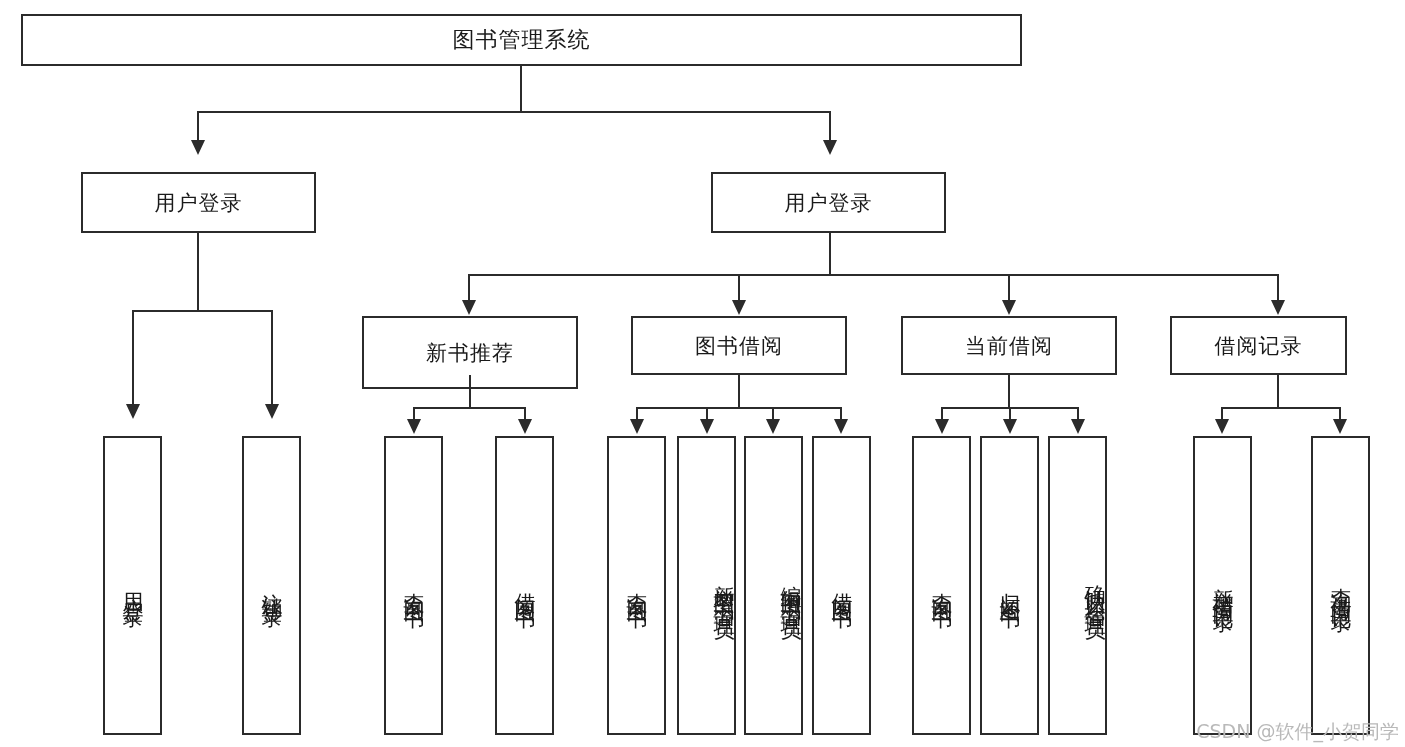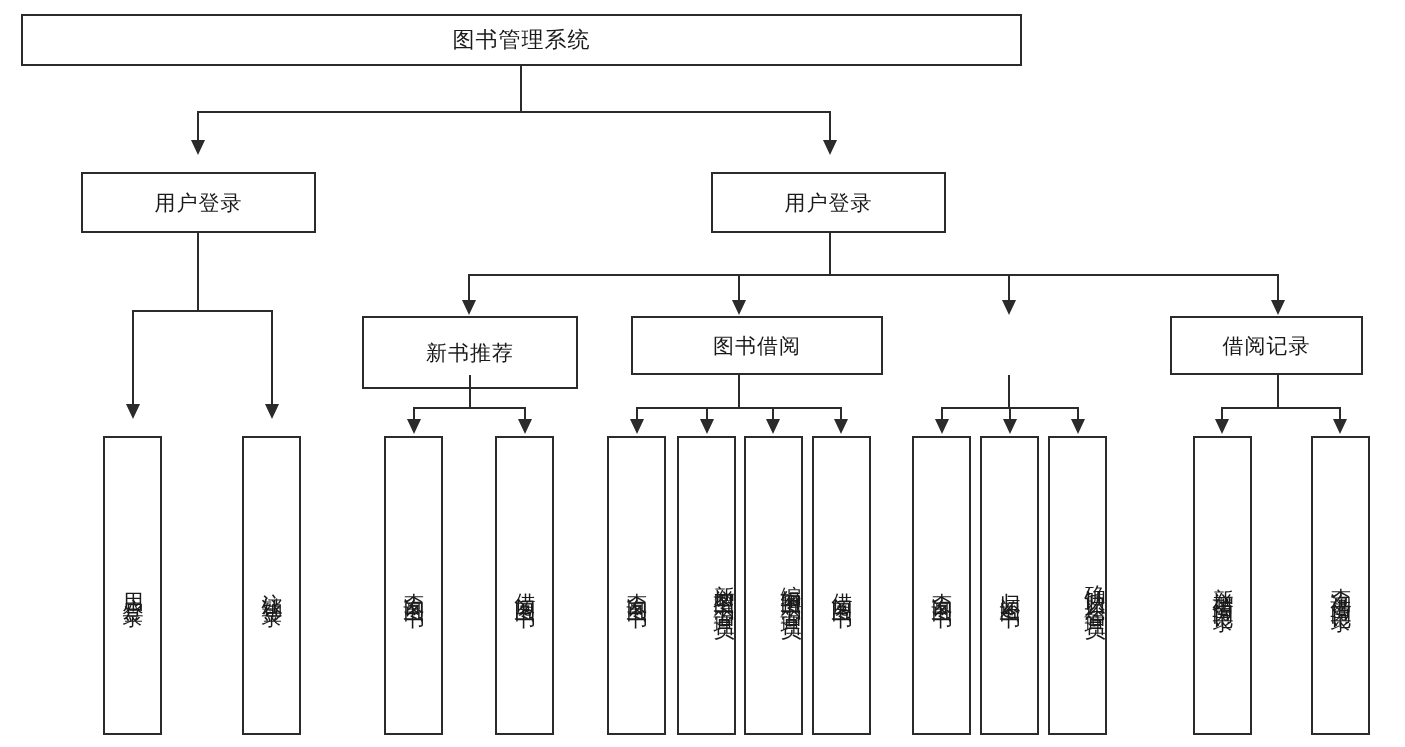--- a/index.html
+++ b/index.html
@@ -108,24 +108,27 @@
   <div class="ln v" style="left:738px;top:274px;height:28px;"></div>
   <div class="arw" style="left:732px;top:300px;"></div>
   <div class="ln v" style="left:1008px;top:274px;height:28px;"></div>
   <div class="arw" style="left:1002px;top:300px;"></div>
   <div class="ln v" style="left:1277px;top:274px;height:28px;"></div>
   <div class="arw" style="left:1271px;top:300px;"></div>
 
   <div class="node h" style="left:362px;top:316px;width:216px;height:73px;">
     <span class="node-label">新书推荐</span>
   </div>
-  <div class="node h" style="left:631px;top:316px;width:252px;height:59px;">
+  <div class="node h" style="left:631px;top:316px;width:216px;height:59px;">
     <span class="node-label">图书借阅</span>
   </div>
-  <div class="node h" style="left:1170px;top:316px;width:193px;height:59px;justify-content:center;">
+  <div class="node h" style="left:901px;top:316px;width:216px;height:59px;">
+    <span class="node-label">当前借阅</span>
+  </div>
+  <div class="node h" style="left:1170px;top:316px;width:177px;height:59px;justify-content:center;">
     <span class="node-label">借阅记录</span>
   </div>
 
   <div class="ln v" style="left:469px;top:375px;height:33px;"></div>
   <div class="ln h" style="left:413px;top:407px;width:113px;"></div>
   <div class="ln v" style="left:413px;top:407px;height:14px;"></div>
   <div class="arw" style="left:407px;top:419px;"></div>
   <div class="ln v" style="left:524px;top:407px;height:14px;"></div>
   <div class="arw" style="left:518px;top:419px;"></div>
 
@@ -193,14 +196,15 @@
     <span class="node-label">确认归还（管理员）</span>
   </div>
 
   <div class="node v mid" style="left:1193px;top:436px;width:59px;height:299px;">
     <span class="node-label">新增借阅记录</span>
   </div>
   <div class="node v mid" style="left:1311px;top:436px;width:59px;height:299px;">
     <span class="node-label">查询借阅记录</span>
   </div>
 
+  <div id="watermark">CSDN @软件_小贺同学</div>
 
 </div>
 
 </body></html>

